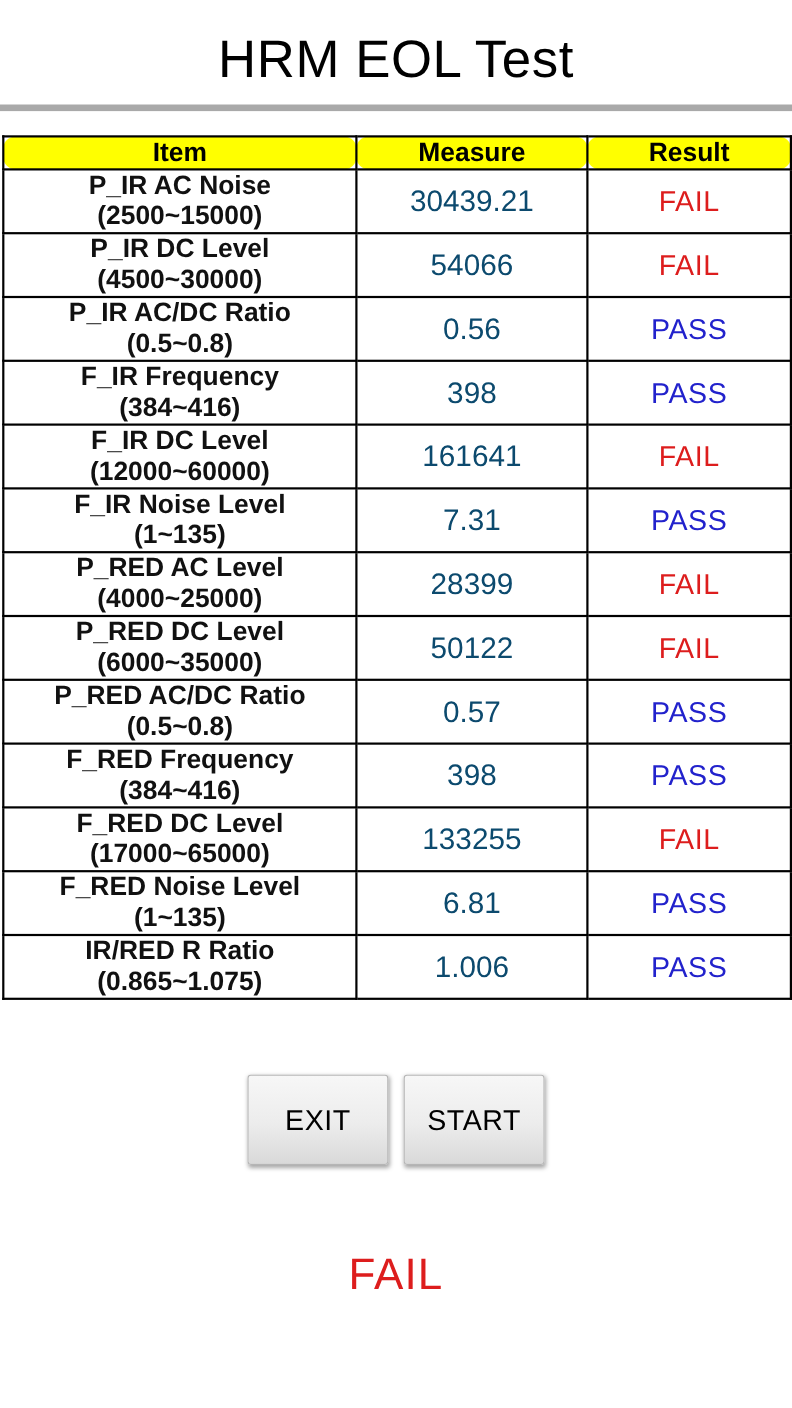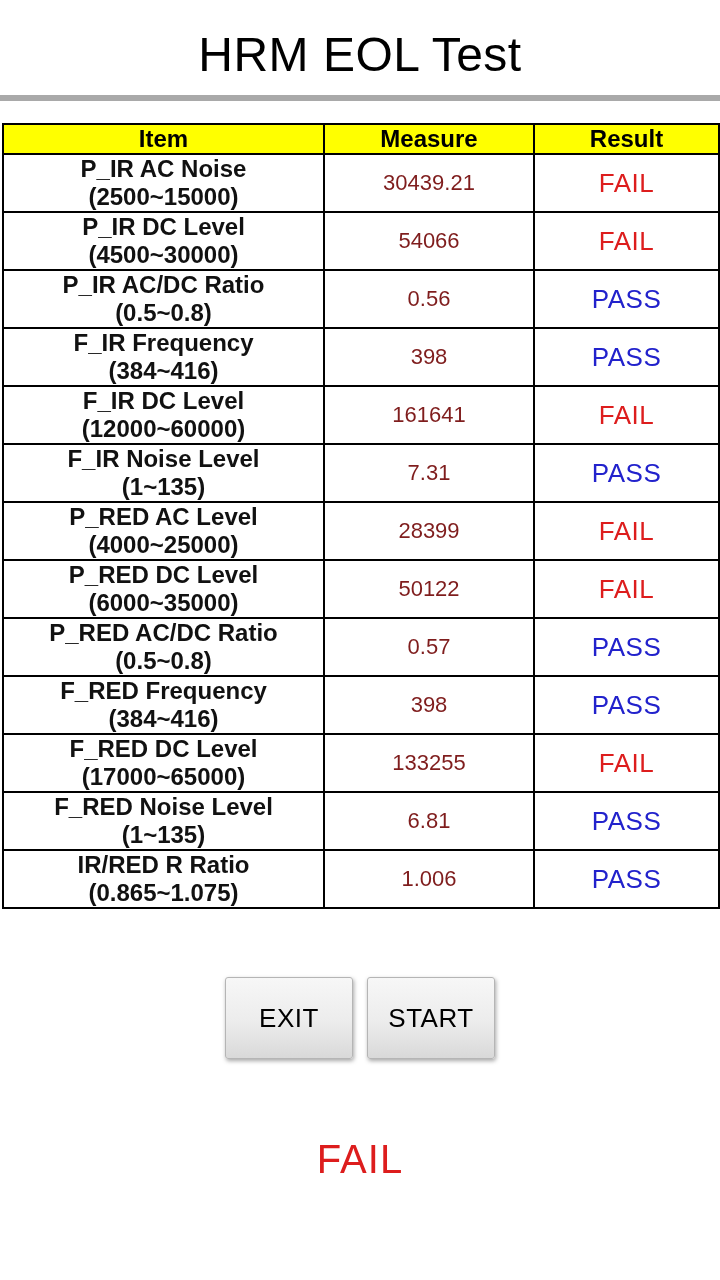--- a/index.html
+++ b/index.html
@@ -46,25 +46,26 @@
   }
   col.c-item    { width: 321px; }
   col.c-measure { width: 210px; }
   col.c-result  { width: 185px; }
   tr.hdr { height: 30px; }
   tr.hdr th {
     background: var(--header_bg, #ffff00);
     font-size: 24px;
     font-weight: bold;
     color: #000;
+    border-radius: 11px;
   }
   tr.data-row { height: 56px; }
   .item-cell { font-weight: bold; font-size: 24px; line-height: 28px; color: #111; }
   .item-cell span { display: block; }
-  .measure-cell { font-size: 22px; font-weight: normal; color: #7f1d1d; }
+  .measure-cell { font-size: 27px; font-weight: normal; color: #0c4a6e; }
   .result-cell { font-size: 26px; font-weight: normal; letter-spacing: 0.5px; }
   .result-cell .pass { color: var(--pass, #2222cc); }
   .result-cell .fail { color: var(--fail, #dd1d1d); }
   .button-row {
     margin-top: 68px;
     display: flex;
     justify-content: center;
     gap: 14px;
   }
   .btn {

